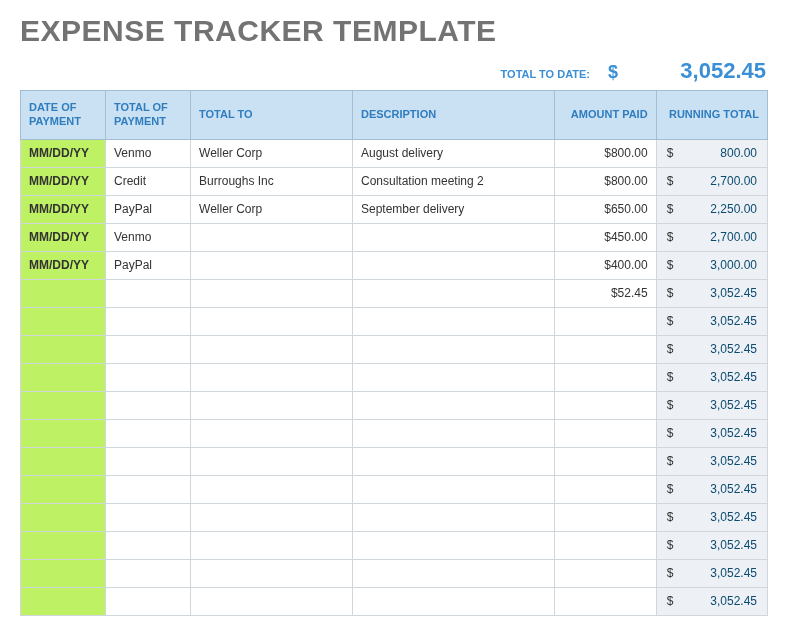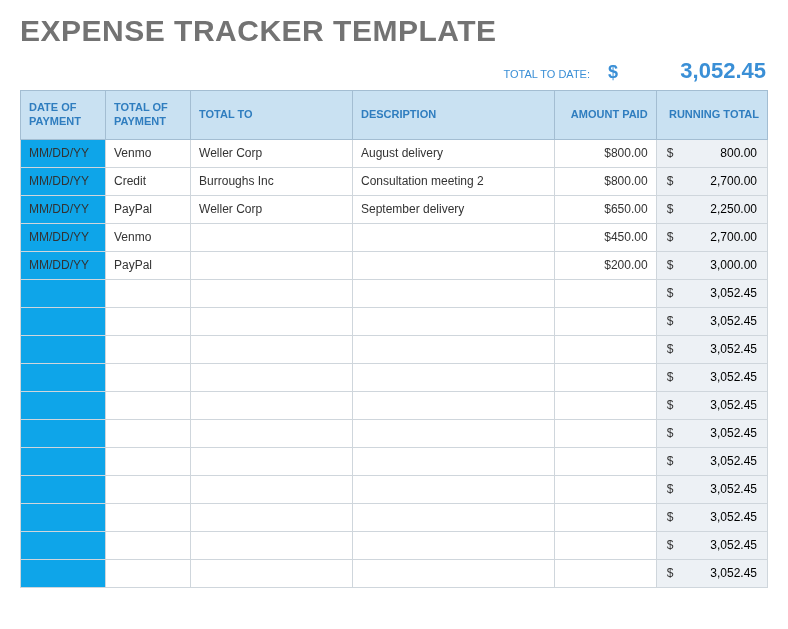--- a/index.html
+++ b/index.html
@@ -21,21 +21,21 @@
     display: flex;
     justify-content: flex-end;
     align-items: baseline;
     gap: 18px;
     margin-bottom: 6px;
     padding-right: 2px;
   }
   .total-label {
     font-size: 11px;
     color: #3a8fd6;
-    font-weight: 400;
+    font-weight: 700;
   }
   .total-dollar {
     font-size: 18px;
     color: #3a8fd6;
     font-weight: 700;
     width: 20px;
   }
   .total-value {
     font-size: 22px;
     color: #3a8fd6;
@@ -64,35 +64,35 @@
     border: 1px solid #cfd6dc;
     font-size: 12px;
     color: #333;
     padding: 6px 8px;
     height: 28px;
     background: #fff;
     vertical-align: middle;
     white-space: nowrap;
     overflow: hidden;
   }
-  tbody td.col-date { background: #0ea5e9; color: #333; }
+  tbody td.col-date { background: #bef264; color: #333; font-weight: bold; }
   tbody td.col-amount { text-align: right; padding-right: 8px; }
   tbody td.col-running {
     background: #edf1f5;
     padding: 0;
   }
   .running-inner {
     display: flex;
     justify-content: space-between;
     align-items: center;
     padding: 0 10px;
     height: 100%;
   }
   .running-inner .sym { color: #333; }
-  .running-inner .val { color: #000000; text-align: right; }
+  .running-inner .val { color: #0c4a6e; text-align: right; }
   col.c-date { width: 84px; }
   col.c-method { width: 84px; }
   col.c-paidto { width: 160px; }
   col.c-desc { width: 200px; }
   col.c-amount { width: 100px; }
   col.c-running { width: 110px; }
 </style>
 </head>
 <body>
 
@@ -174,25 +174,38 @@
             <span class="sym">$</span>
             <span class="val">2,700.00</span>
           </div>
         </td>
       </tr>
       <tr>
         <td class="col-date">MM/DD/YY</td>
         <td>PayPal</td>
         <td></td>
         <td></td>
-        <td class="col-amount">$200.00</td>
+        <td class="col-amount">$400.00</td>
         <td class="col-running">
           <div class="running-inner">
             <span class="sym">$</span>
             <span class="val">3,000.00</span>
+          </div>
+        </td>
+      </tr>
+      <tr>
+        <td class="col-date"></td>
+        <td></td>
+        <td></td>
+        <td></td>
+        <td class="col-amount">$52.45</td>
+        <td class="col-running">
+          <div class="running-inner">
+            <span class="sym">$</span>
+            <span class="val">3,052.45</span>
           </div>
         </td>
       </tr>
       <tr>
         <td class="col-date"></td>
         <td></td>
         <td></td>
         <td></td>
         <td class="col-amount"></td>
         <td class="col-running">

